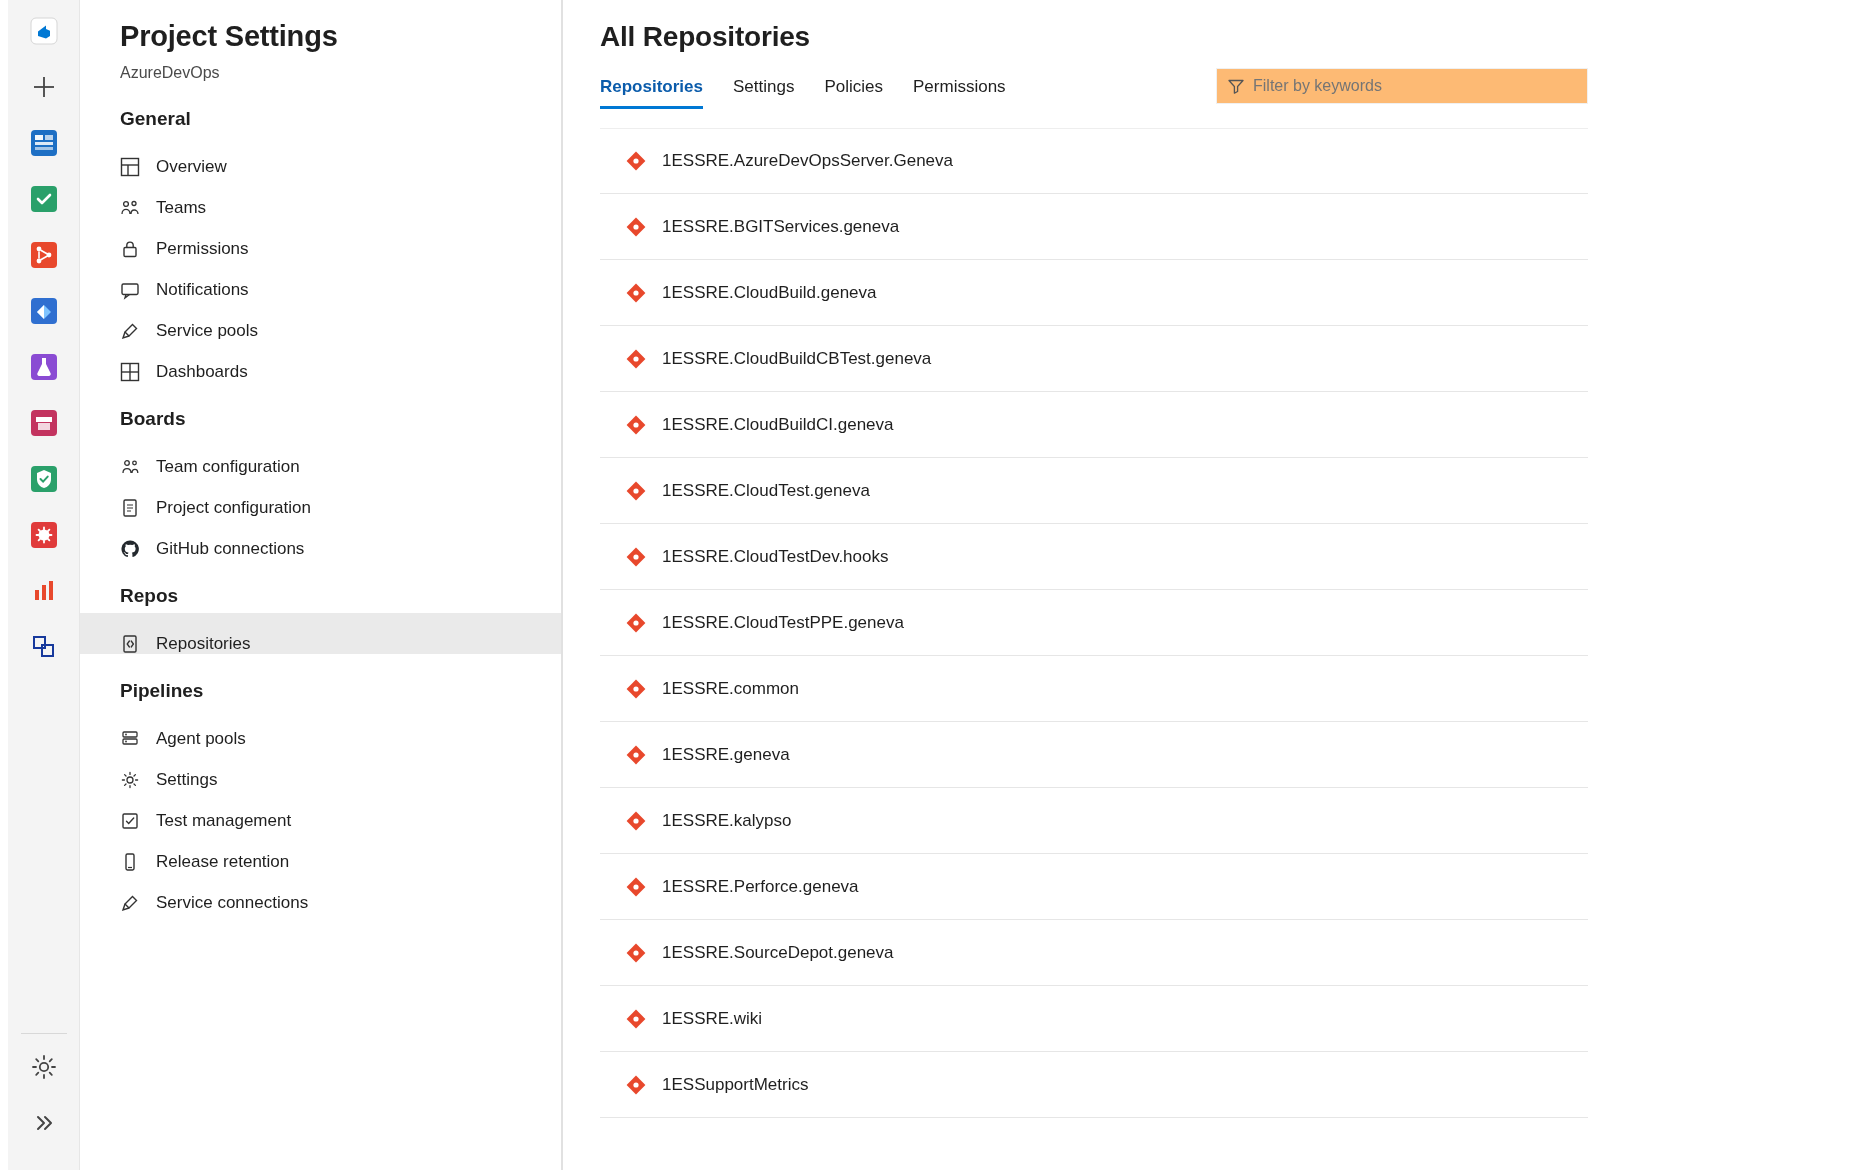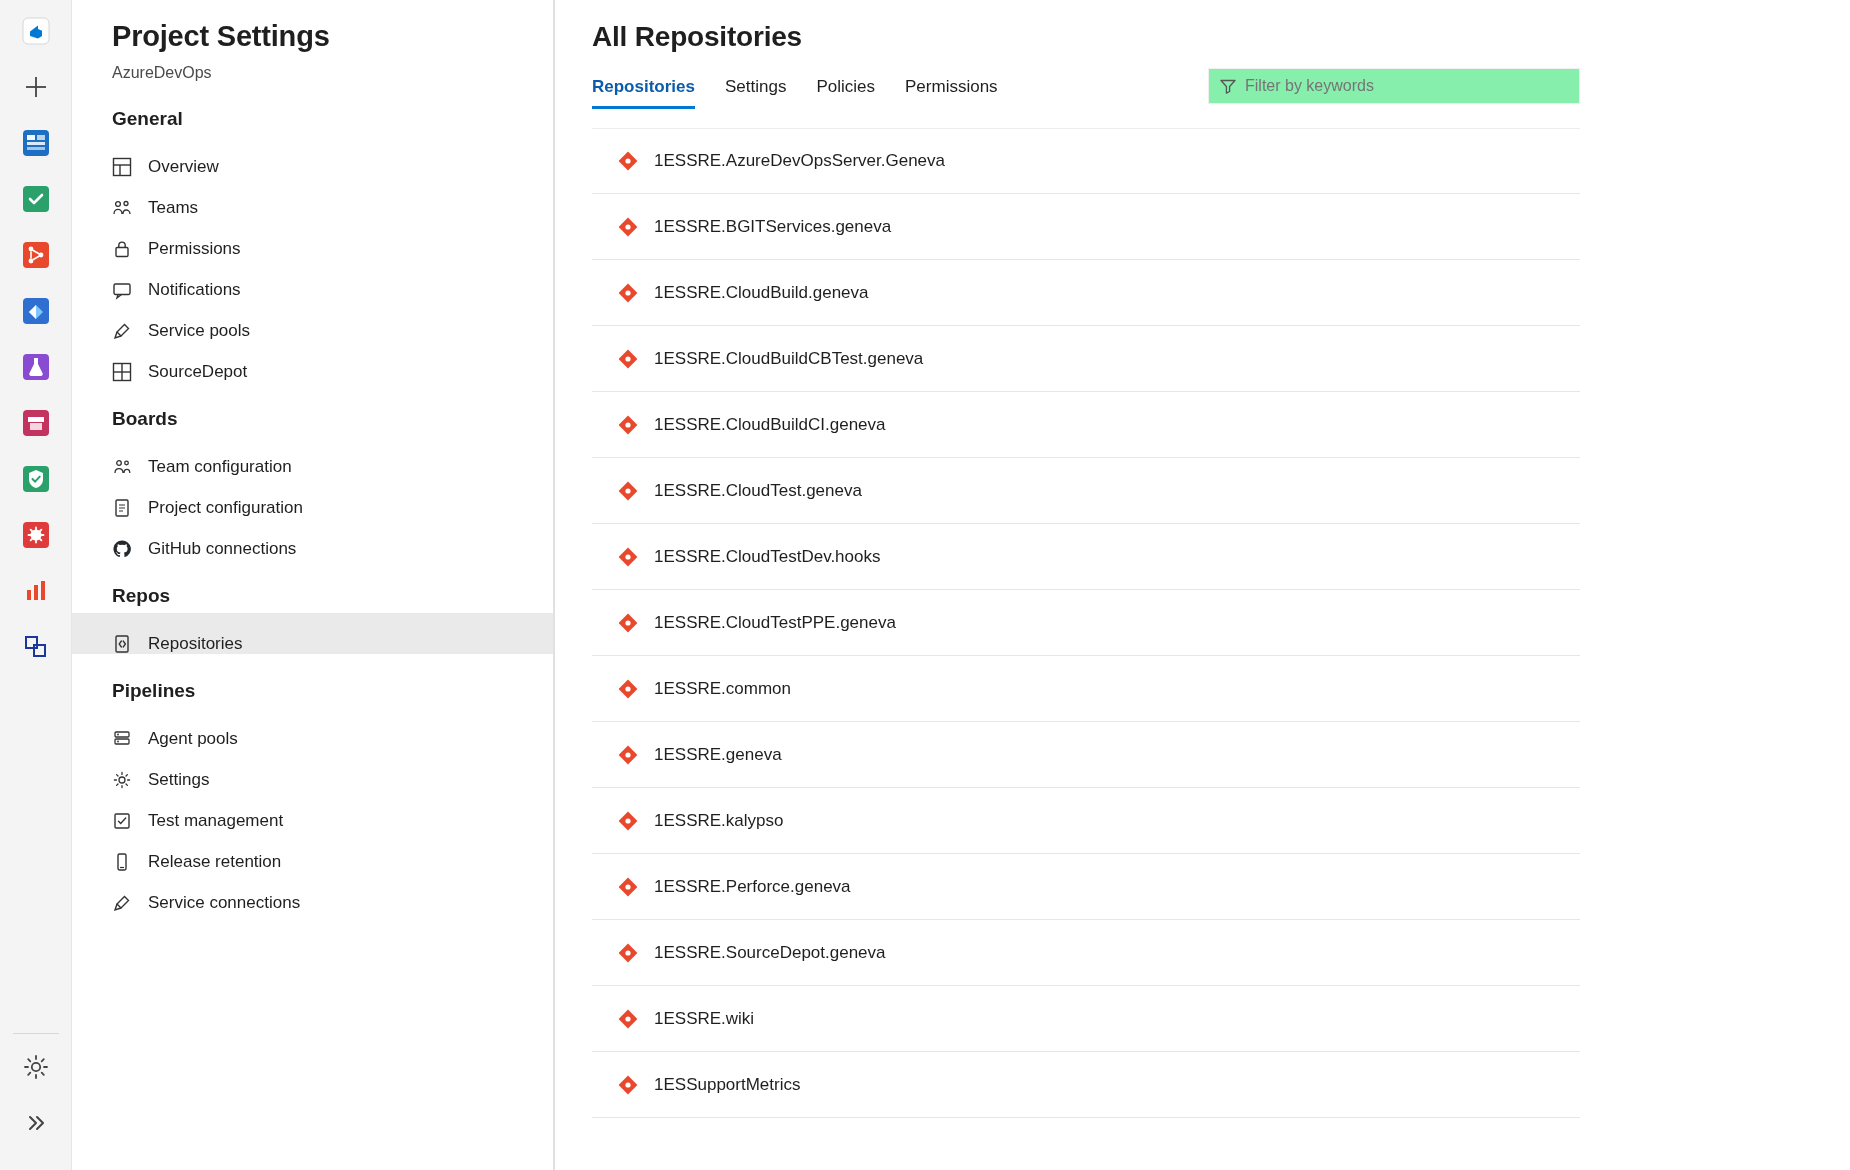--- a/index.html
+++ b/index.html
@@ -8,20 +8,21 @@
     height: 1170px;
     background: #ffffff;
     font-family: "Liberation Sans", sans-serif;
     color: #1f1f1f;
     overflow: hidden;
   }
   .app {
     display: flex;
     width: 1618px;
     height: 1170px;
+    margin-left: 8px;
   }
 
   
   .rail {
     width: 72px;
     min-width: 72px;
     background: #f4f4f4;
     border-right: 1px solid #e6e6e6;
     display: flex;
     flex-direction: column;
@@ -144,21 +145,21 @@
     left: 0; right: 14px; bottom: 0;
     height: 3px;
     background: #0078d4;
   }
   .filter-box {
     position: absolute;
     right: 0;
     top: -4px;
     width: 372px;
     height: 36px;
-    background: #86efac;
+    background: #fdba74;
     display: flex;
     align-items: center;
     padding: 0 10px;
     border: 1px solid #f0f0f0;
   }
   .filter-box .f-icon { margin-right: 8px; color: #555; display:flex; }
   .filter-box input {
     border: none;
     outline: none;
     background: transparent;
@@ -379,21 +380,21 @@
     </div>
 
     <div class="nav-item">
       <span class="nav-icon">
         <svg width="20" height="20" viewBox="0 0 20 20">
             <rect x="1.5" y="1.5" width="17" height="17" fill="none" stroke="#333" stroke-width="1.4"></rect>
             <line x1="10" y1="1.5" x2="10" y2="18.5" stroke="#333" stroke-width="1.4"></line>
             <line x1="1.5" y1="10" x2="18.5" y2="10" stroke="#333" stroke-width="1.4"></line>
           </svg>
       </span>
-      <span class="nav-label">SourceDepot</span>
+      <span class="nav-label">Dashboards</span>
     </div>
 
     <div class="group-title">Boards</div>
 
     <div class="nav-item">
       <span class="nav-icon">
         <svg width="20" height="20" viewBox="0 0 20 20">
             <circle cx="7" cy="6" r="2.3" fill="none" stroke="#333" stroke-width="1.3"></circle>
             <circle cx="14.5" cy="6" r="1.8" fill="none" stroke="#333" stroke-width="1.3"></circle>
             <path d="M3 16c0-2.8 1.8-4.4 4-4.4s4 1.6 4 4.4M12 16c0-2.4 1.4-3.6 3-3.6s2.8 1.2 2.8 3.6" fill="none" stroke="#333" stroke-width="1.3"></path>

